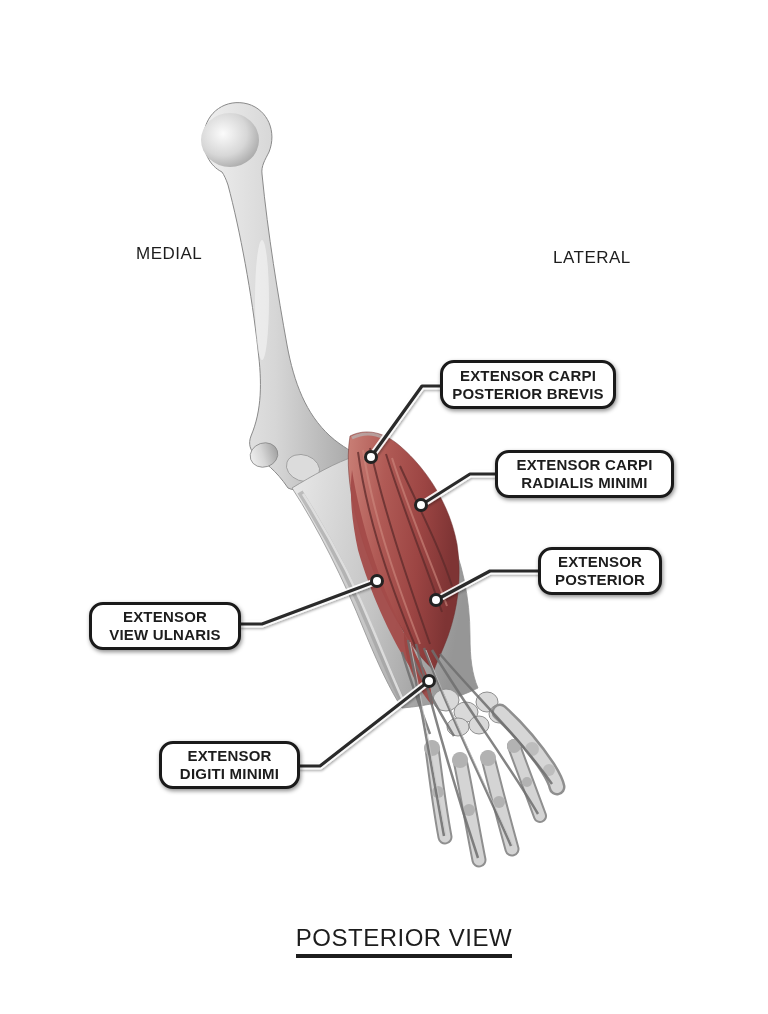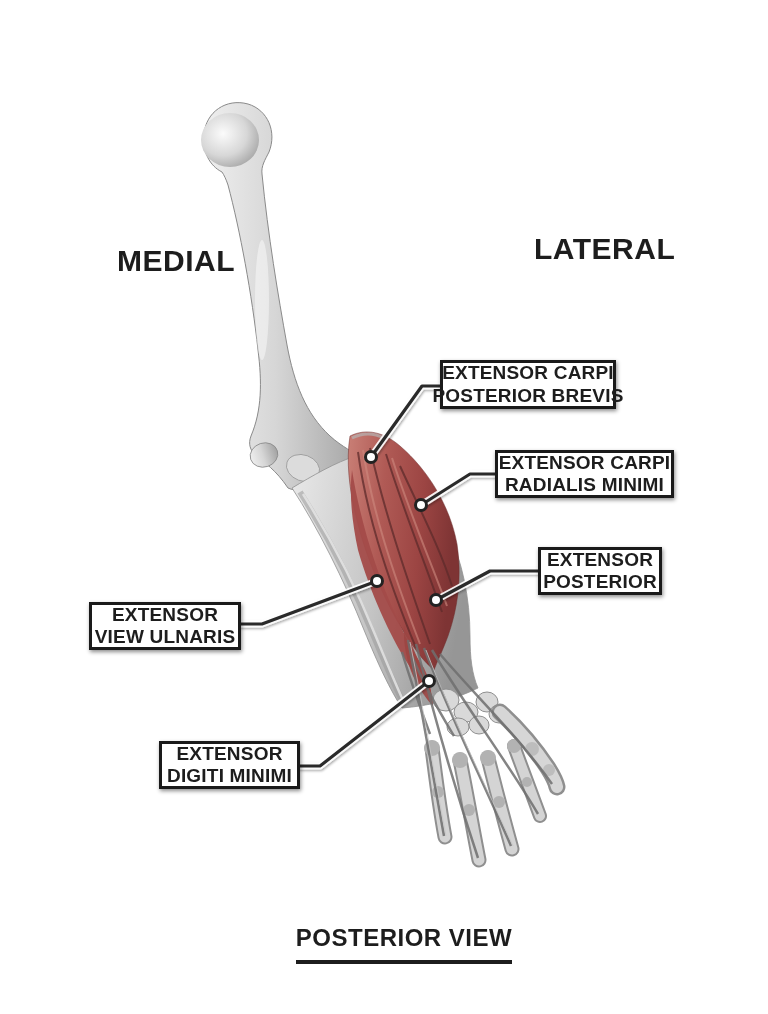--- a/index.html
+++ b/index.html
@@ -7,47 +7,48 @@
     position:relative;
     width:768px;height:1014px;
     margin:0 auto;
     background:var(--background,#ffffff);
     font-family:"Liberation Sans", sans-serif;
     overflow:hidden;
   }
   .art{position:absolute;left:0;top:0;width:768px;height:1014px;}
   .orient{
     position:absolute;
-    font-weight:700;font-size:30px;letter-spacing:.5px;
+    font-weight:400;font-size:17px;letter-spacing:.5px;
     color:var(--text,#1d1d1d);
+    margin-left:19px;
   }
   .orient.medial{left:117px;top:244px;}
-  .orient.lateral{left:534px;top:232px;}
+  .orient.lateral{left:534px;top:248px;}
   .label-box{
     position:absolute;
     box-sizing:border-box;
     display:flex;flex-direction:column;align-items:center;justify-content:center;
     background:#fff;
     border:3px solid var(--label_border,#1a1a1a);
-    border-radius:0;
+    border-radius:14px;
     box-shadow:1px 2px 4px rgba(0,0,0,.45);
-    font-weight:700;font-size:19px;line-height:1.18;letter-spacing:.2px;
+    font-weight:700;font-size:15px;line-height:1.18;letter-spacing:.2px;
     text-align:center;color:var(--text,#1d1d1d);
     white-space:nowrap;
   }
   .footer-title{
     position:absolute;left:0;right:0;top:924px;
     text-align:center;
   }
   .footer-title span{
     display:inline-block;
-    font-weight:700;font-size:24px;letter-spacing:.5px;
+    font-weight:400;font-size:24px;letter-spacing:.5px;
     color:var(--text,#1d1d1d);
     border-bottom:4px solid var(--text,#1d1d1d);
-    padding-bottom:8px;
+    padding-bottom:2px;
     margin-left:40px;
   }
 </style>
 </head>
 <body>
 
 <div class="stage">
 
   <svg class="art" viewBox="0 0 768 1014" aria-hidden="true">
     <defs>

